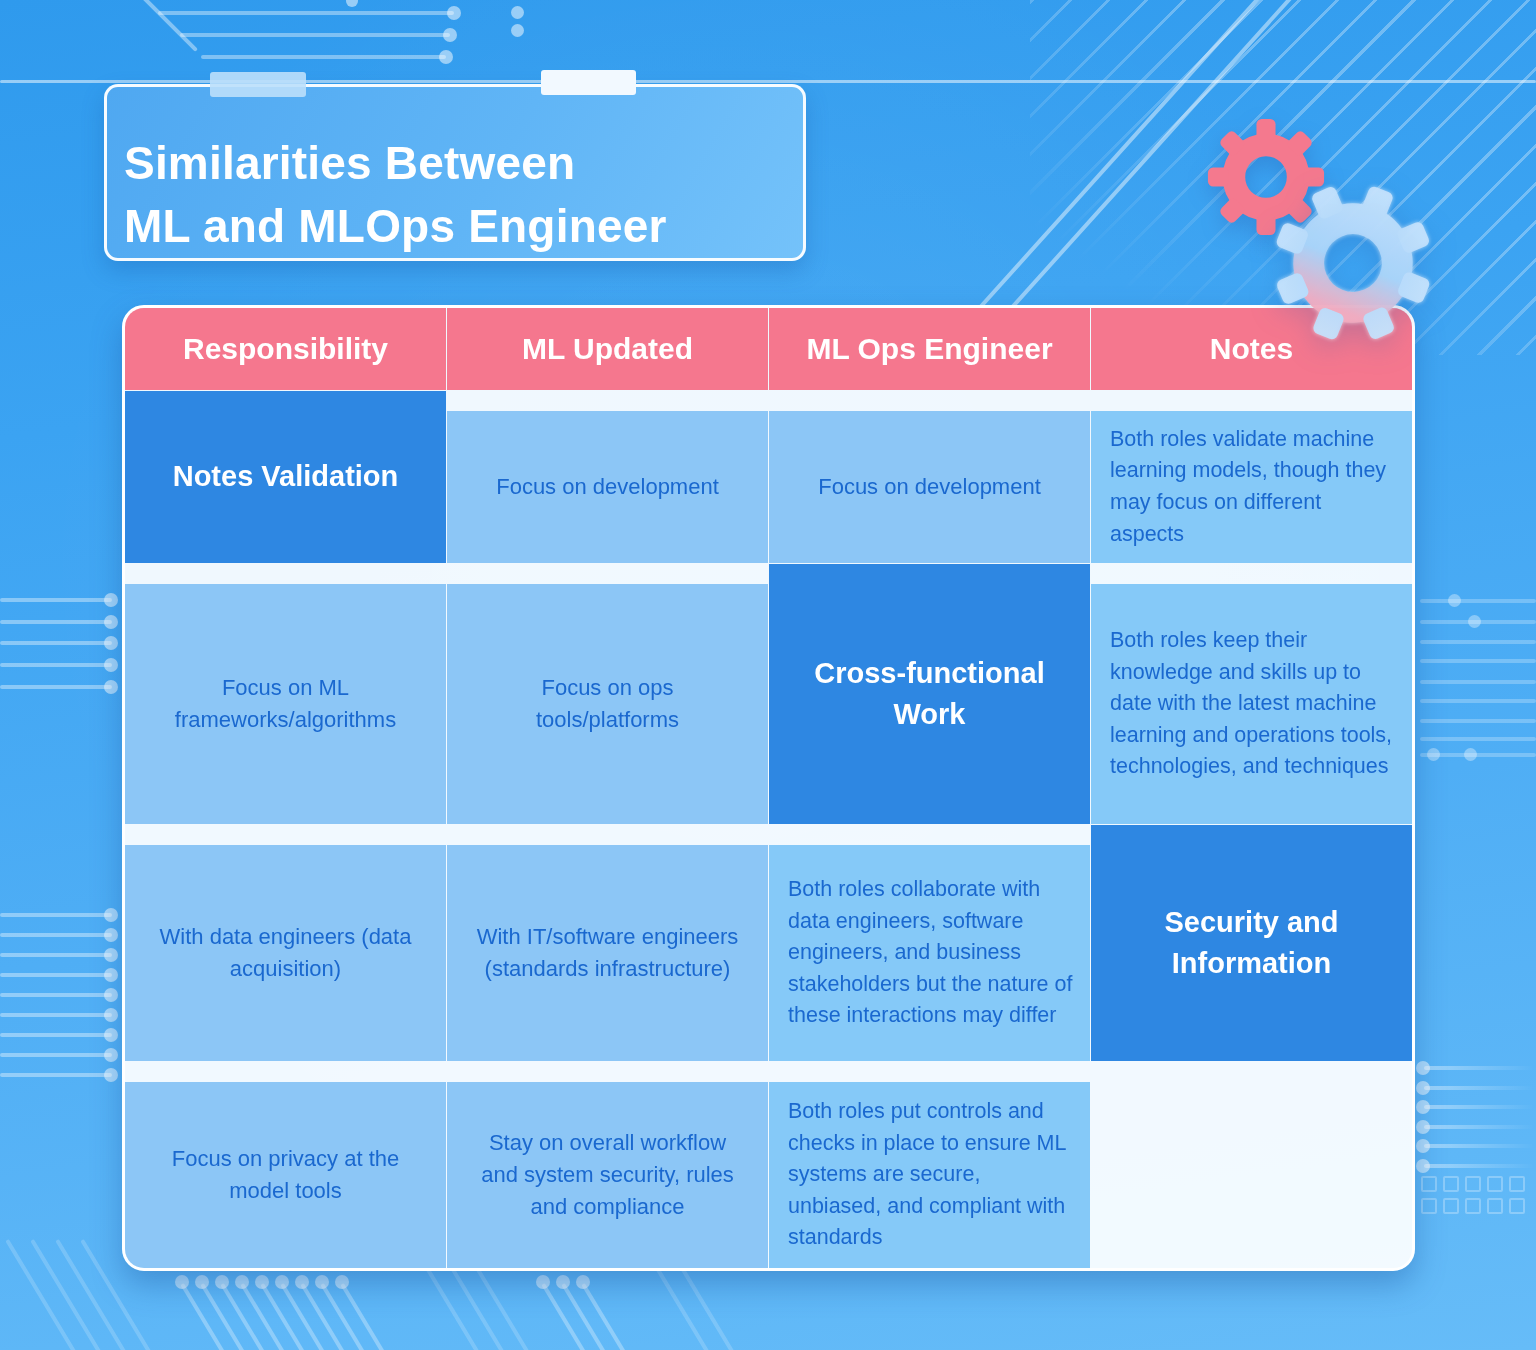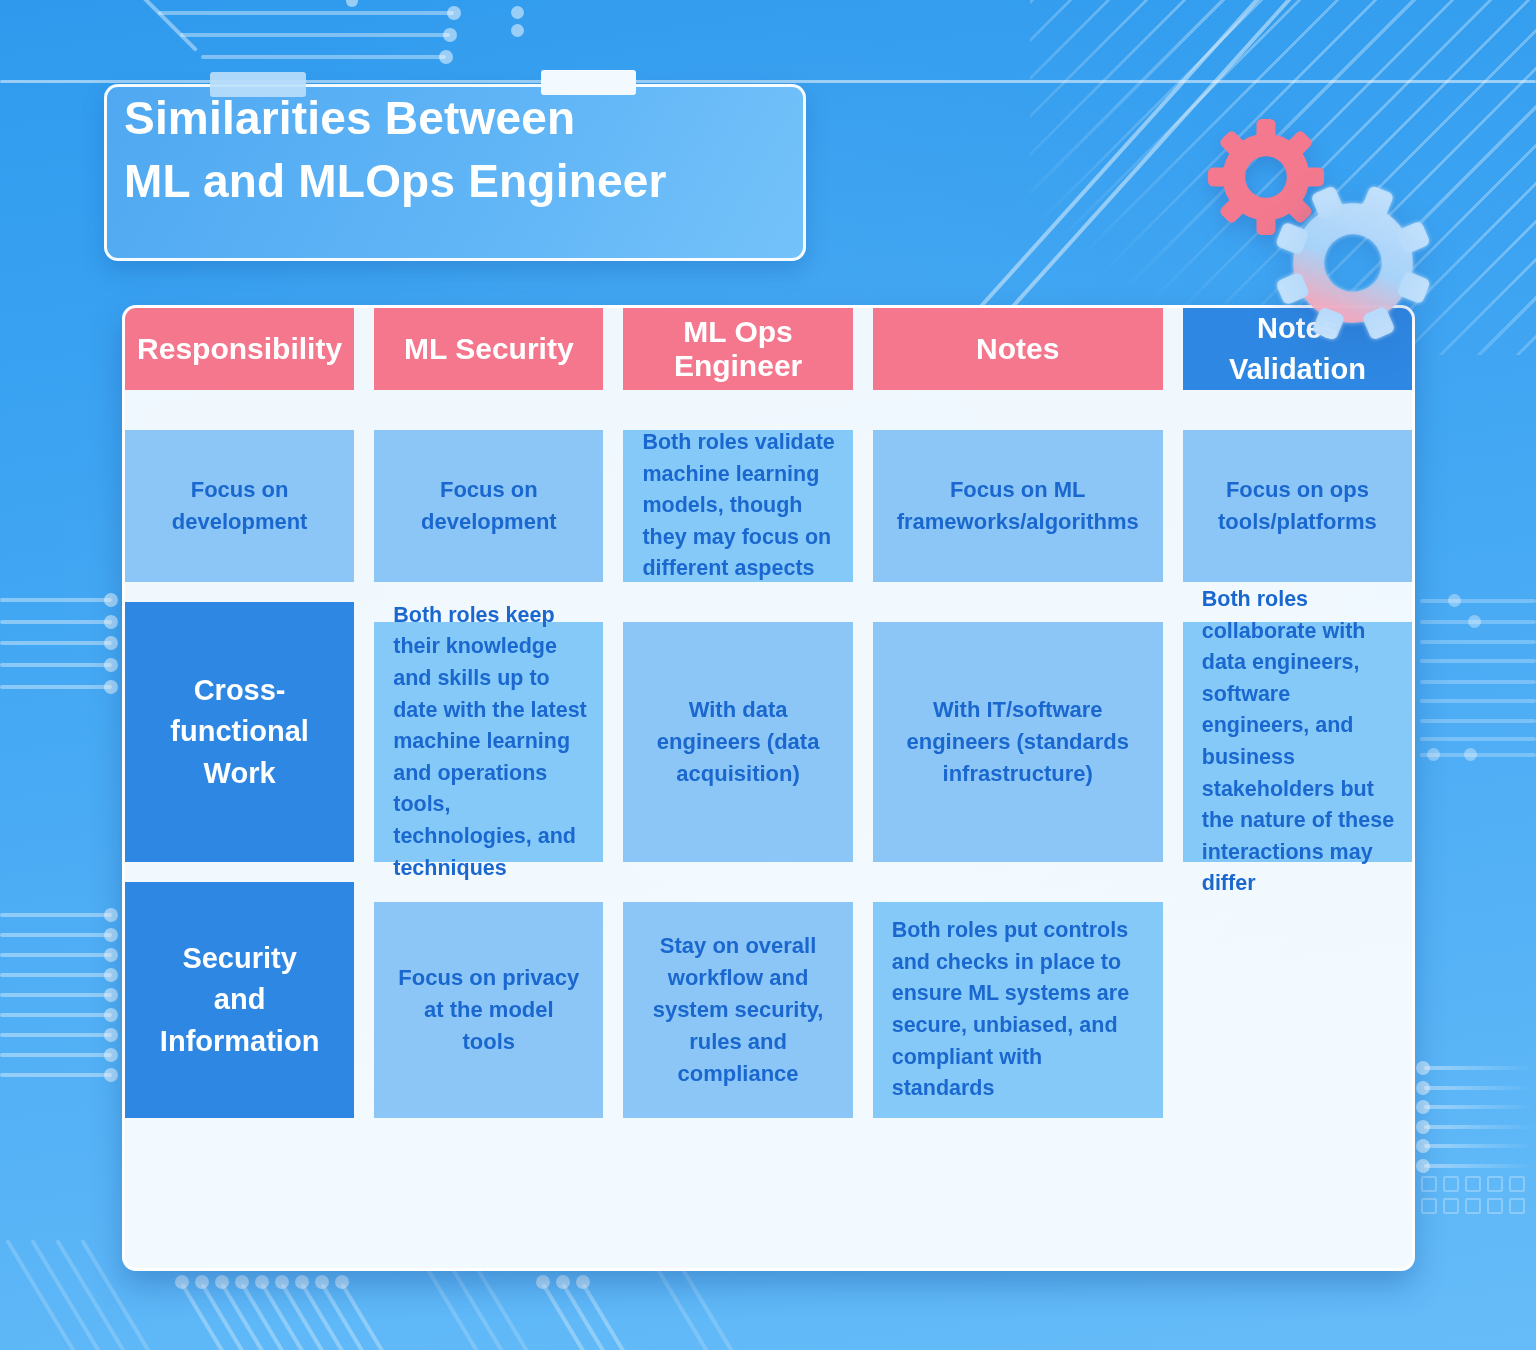--- a/index.html
+++ b/index.html
@@ -31,46 +31,46 @@
     -webkit-mask:linear-gradient(215deg, #000 35%, transparent 82%);
     mask:linear-gradient(215deg, #000 35%, transparent 82%);
   }
 
   
   .title-box {
     position:absolute; left:104px; top:84px; width:702px; height:177px; z-index:3;
     border:3px solid rgba(255,255,255,.95); border-radius:14px; box-sizing:border-box;
     background:linear-gradient(120deg, #4FA8F1 0%, #60B5F6 55%, #74C2FA 100%);
     box-shadow:0 10px 22px rgba(21,86,166,.28);
-    display:flex; align-items:flex-start; padding-left:17px;
+    display:flex; align-items:flex-end; padding-left:17px;
   }
   .title-box h1 { margin:0; color:#FFFFFF; font-size:46px; font-weight:bold; line-height:1.37; letter-spacing:.2px; }
   .tab { position:absolute; height:25px; border-radius:3px; z-index:4; }
   .tab-1 { left:210px; top:72px; width:96px; background:#BBDFFB; opacity:.9; }
   .tab-2 { left:541px; top:70px; width:95px; background:#F2F9FF; }
 
   
   .gear { position:absolute; }
   .gear-pink { left:1201px; top:112px; z-index:5; filter:drop-shadow(0 8px 10px rgba(40,90,170,.3)); }
   .gear-blue { left:1268px; top:178px; z-index:6;
                filter:drop-shadow(0 0 2px rgba(255,255,255,.65)) drop-shadow(0 8px 14px rgba(40,90,170,.25)); }
 
   
   .table {
     position:absolute; left:122px; top:305px; width:1293px; height:966px; z-index:2;
-    border:3px solid #FFFFFF; border-radius:14px; box-sizing:border-box; overflow:hidden;
+    border:3px solid #FFFFFF; border-radius:22px; box-sizing:border-box; overflow:hidden;
     background:rgba(255,255,255,.92);
     box-shadow:0 14px 30px rgba(19,78,152,.35);
-    display:grid; grid-template-columns:1fr 1fr 1fr 1fr 1fr;
-    grid-template-rows:82px 172px 260px 236px 1fr; gap:20px;
+    display:grid; grid-template-columns:1fr 1fr 1fr 1fr;
+    grid-template-rows:82px 172px 260px 236px 1fr; gap:1px;
   }
   .cell { display:flex; align-items:center; justify-content:center; text-align:center; box-sizing:border-box; }
   .cell--header { background:#F5778E; color:#FFFFFF; font-size:30px; font-weight:bold; }
   .cell--label  { background:#2E87E2; color:#FFFFFF; font-size:29px; font-weight:bold; line-height:1.42; padding:0 28px; }
-  .cell--data   { background:#8CC6F6; color:#1A68CF; font-size:22px; font-weight:bold; line-height:1.45; padding:0 24px;margin-top:20px; }
+  .cell--data   { background:#8CC6F6; color:#1A68CF; font-size:22px; font-weight:normal; line-height:1.45; padding:0 24px;margin-top:20px; }
   .cell--notes  { background:#85C9F8; justify-content:flex-start; text-align:left;
                   font-size:21.5px; line-height:1.47; padding:0 14px 0 19px; }
 </style>
 </head>
 <body>
 
 <div class="stage">
 
   <div class="hl" style="left:0;top:80px;width:1536px;height:3px;background:rgba(255,255,255,.5)"></div>
   <div class="dg" style="left:138px;top:-6px;height:80px"></div>
@@ -230,21 +230,21 @@
         <rect x="-15" y="-93" width="30" height="32" rx="7" transform="rotate(180)"></rect>
         <rect x="-15" y="-93" width="30" height="32" rx="7" transform="rotate(225)"></rect>
         <rect x="-15" y="-93" width="30" height="32" rx="7" transform="rotate(270)"></rect>
         <rect x="-15" y="-93" width="30" height="32" rx="7" transform="rotate(315)"></rect>
       </g>
     </g>
   </svg>
 
   <div class="table">
     <div class="cell cell--header">Responsibility</div>
-    <div class="cell cell--header">ML Security</div>
+    <div class="cell cell--header">ML Updated</div>
     <div class="cell cell--header">ML Ops Engineer</div>
     <div class="cell cell--header">Notes</div>
 
     <div class="cell cell--label">Notes Validation</div>
     <div class="cell cell--data">Focus on development</div>
     <div class="cell cell--data">Focus on development</div>
     <div class="cell cell--data cell--notes">Both roles validate machine learning models, though they may focus on different aspects</div>
 
     <div class="cell cell--data">Focus on ML frameworks/algorithms</div>
     <div class="cell cell--data">Focus on ops tools/platforms</div>

